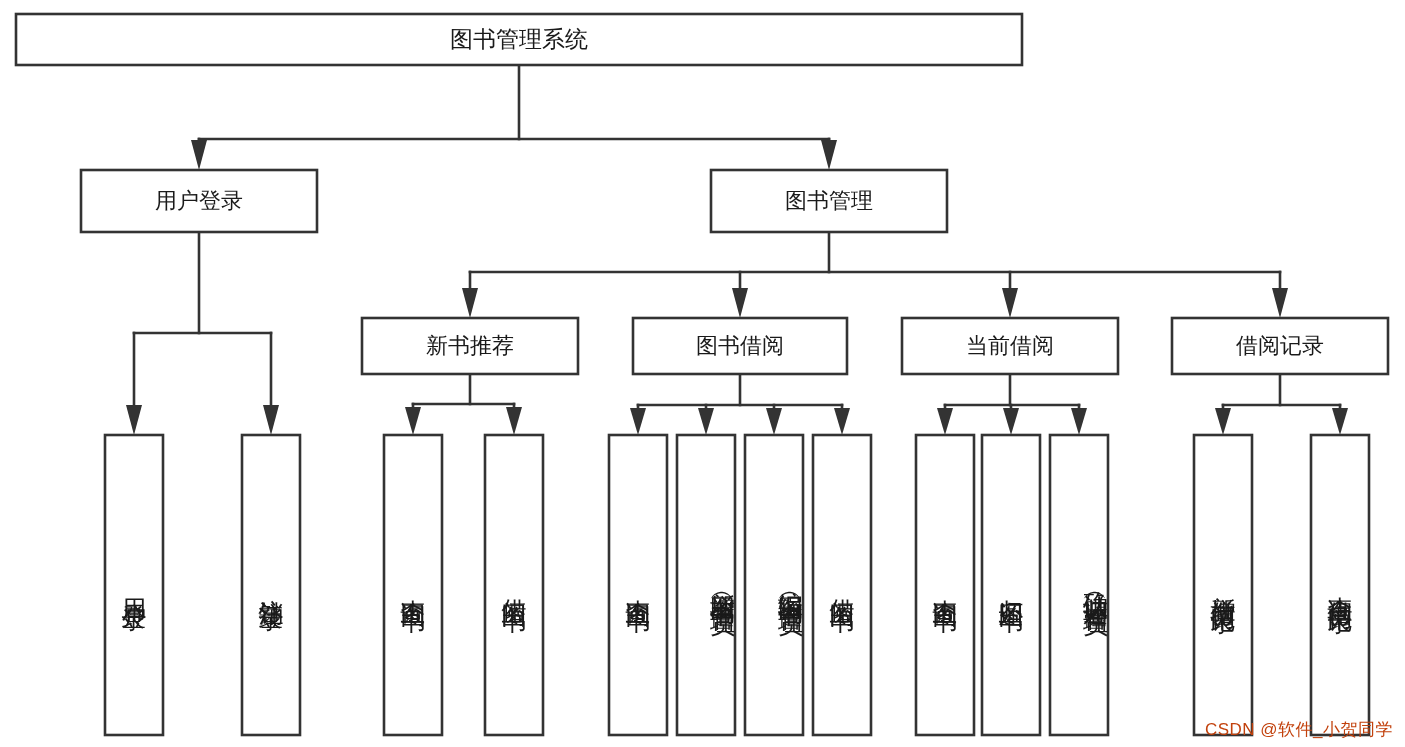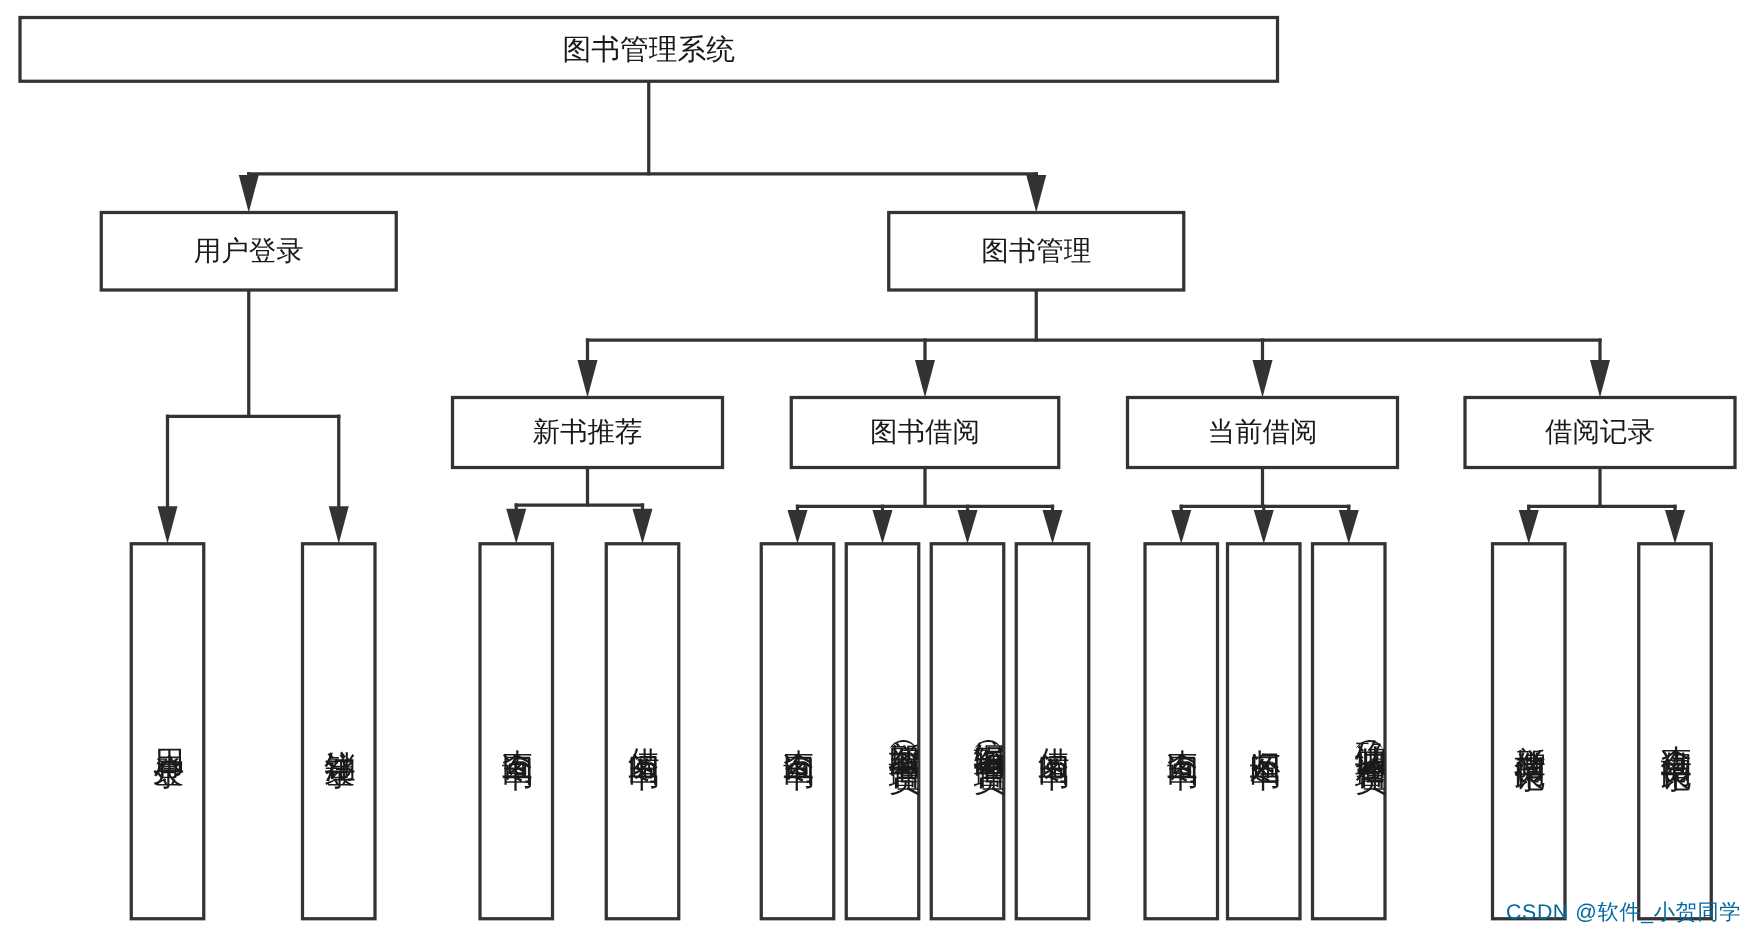--- a/index.html
+++ b/index.html
@@ -66,21 +66,21 @@
     justify-content: center;
     white-space: nowrap;
     pointer-events: none;
   }
   .watermark {
     position: absolute;
     right: 12px;
     bottom: 6px;
     font-family: "Liberation Sans", "DejaVu Sans", sans-serif;
     font-size: 17px;
-    color: #0369a1;
+    color: #c2410c;
     letter-spacing: 0.5px;
     white-space: nowrap;
   }
 </style>
 </head>
 <body>
 
 <div id="diagram-root">
 
   <svg class="diagram" viewBox="0 0 1405 747" xmlns="http://www.w3.org/2000/svg">

